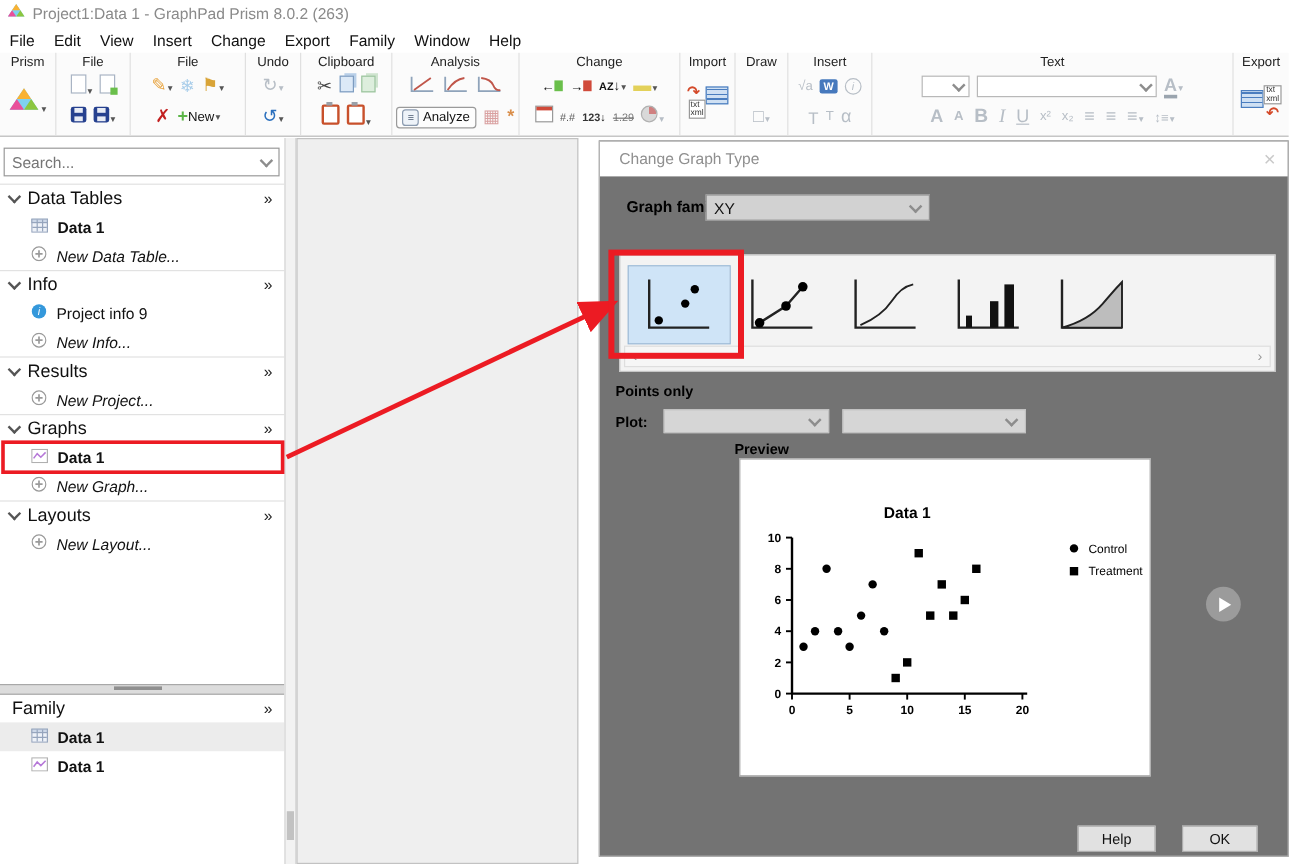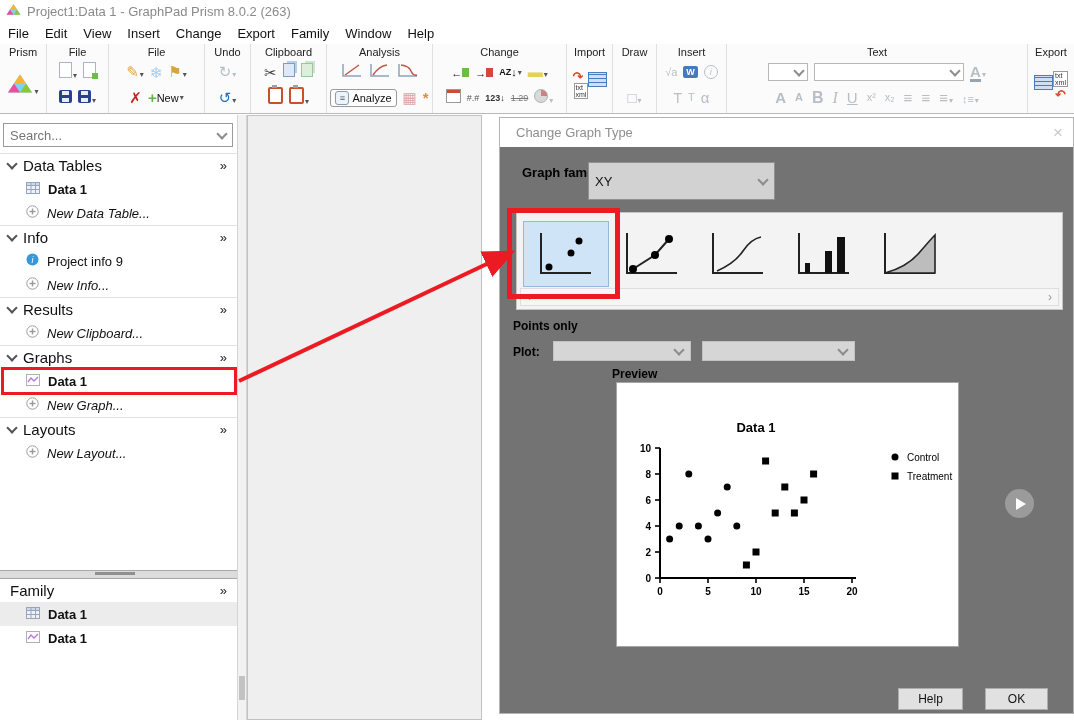--- a/index.html
+++ b/index.html
@@ -362,21 +362,21 @@
         <span class="exp"></span>
         <span>Results</span>
         <span class="sec-more">»</span>
       </div>
       <div class="srow italic">
         <span><svg width="13" height="13">
             <circle cx="6.5" cy="6.5" r="5.7" fill="none" stroke="#9a9a9a"></circle>
             <line x1="6.5" y1="3.5" x2="6.5" y2="9.5" stroke="#9a9a9a" stroke-width="1.4"></line>
             <line x1="3.5" y1="6.5" x2="9.5" y2="6.5" stroke="#9a9a9a" stroke-width="1.4"></line>
           </svg></span>
-        <span>New Clipboard...</span>
+        <span>New Project...</span>
       </div>
       <div class="sec-hd">
         <span class="exp"></span>
         <span>Graphs</span>
         <span class="sec-more">»</span>
       </div>
       <div class="srow bold annotated">
         <span><svg width="14" height="12">
             <rect x="0.5" y="0.5" width="13" height="11" fill="#fff" stroke="#b0b0b0"></rect>
             <polyline points="2,8 5,4 8,7 12,3" fill="none" stroke="#b678d8" stroke-width="1.3"></polyline>
@@ -436,21 +436,21 @@
     <div class="scrollthumb"></div>
   </div>
 <div class="canvas"></div>
 
 <div class="dialog">
   <div class="dlg-title">
     <span>Change Graph Type</span>
     <span class="dlg-close">×</span>
   </div>
   <div class="dlg-label" style="left:22px;top:47px">Graph family:</div>
-  <div class="dcombo" style="left:88px;top:44px;width:187px;height:38px">
+  <div class="dcombo" style="left:88px;top:44px;width:187px;height:22px">
     <span>XY</span>
     <span class="chev"></span>
   </div>
   <div class="gallery">
     <div id="thumbs">
         <div class="thumb selected" style="left: 7px;">
           <svg width="66" height="50">
             <polyline points="8,4 8,44 58,44" fill="none" stroke="#222" stroke-width="2"></polyline>
             <circle cx="16" cy="38" r="3.5"></circle>
             <circle cx="38" cy="24" r="3.5"></circle>

